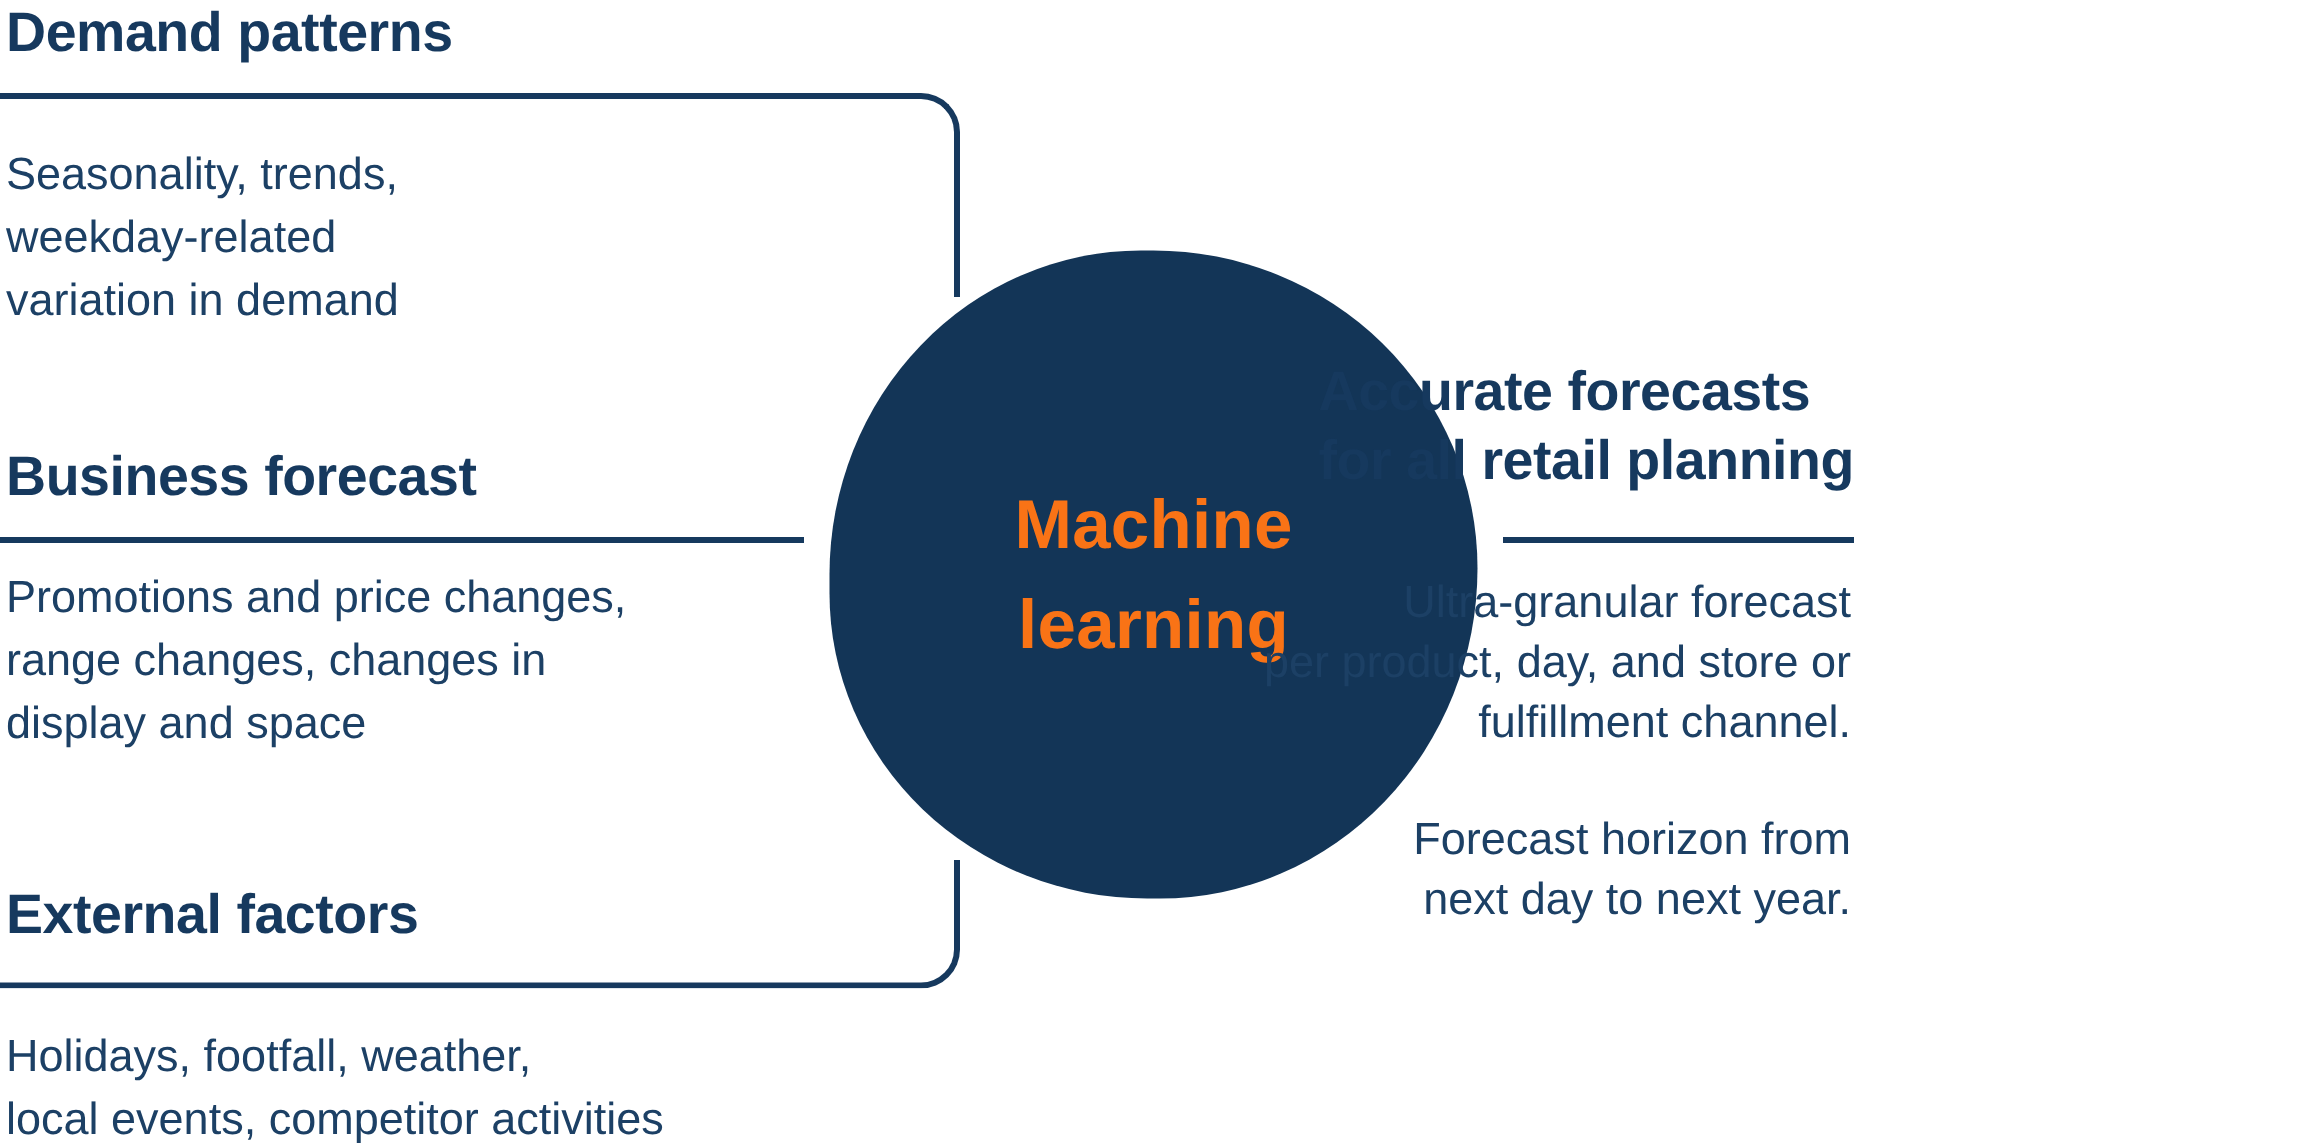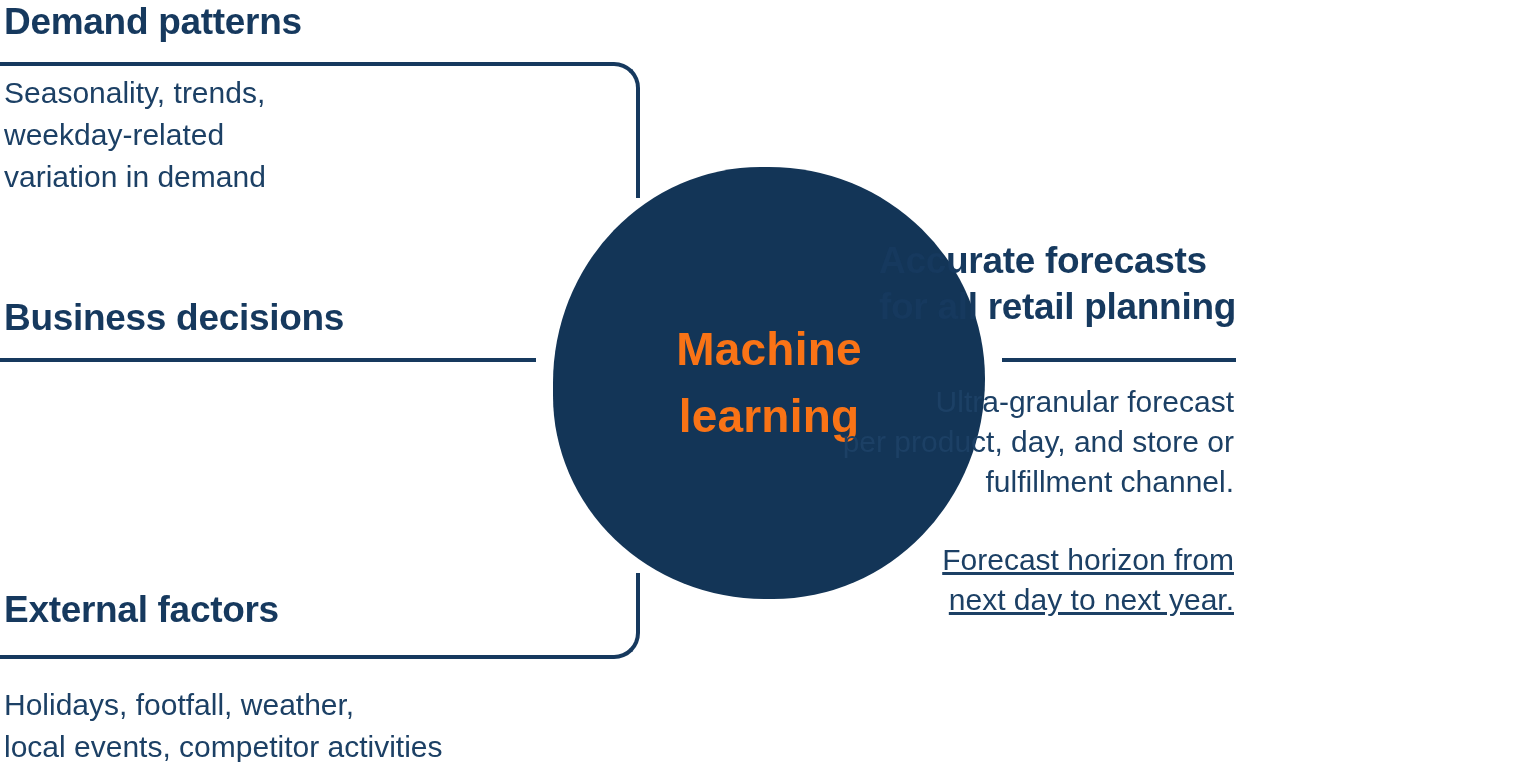--- a/index.html
+++ b/index.html
@@ -38,42 +38,45 @@
     background:#133557;
     border-radius:49% 51% 50% 50% / 51% 50% 52% 48%;
     display:flex;align-items:center;justify-content:center;
   }
   .circle-label{
     color:#f97316;font-size:46px;font-weight:700;
     line-height:67px;text-align:center;white-space:pre-line;
     letter-spacing:0.2px;
   }
   .s1-heading{left:4px;top:2px;}
-  .s1-body{left:4px;top:72px;}
+  .s1-body{left:4px;top:96px;}
   .s2-heading{left:4px;top:298px;}
   .s2-body{left:4px;top:378px;}
   .s3-heading{left:4px;top:590px;}
   .s3-body{left:4px;top:684px;}
   .r-heading{right:0px;top:238px;text-align:left;line-height:46px;}
   .r-para1{right:2px;top:382px;text-align:right;line-height:40px;}
-  .r-para2{right:2px;top:540px;text-align:right;line-height:40px;text-decoration:underline;}
+  .r-para2{right:2px;top:540px;text-align:right;line-height:40px;}
 </style>
 </head>
 <body>
 
 <div class="canvas">
 
   <div class="abs heading s1-heading">Demand patterns</div>
   <div class="abs bracket-top"></div>
   <div class="abs body-text s1-body">Seasonality, trends,
 weekday-related
 variation in demand</div>
 
-  <div class="abs heading s2-heading">Business decisions</div>
+  <div class="abs heading s2-heading">Business forecast</div>
   <div class="abs connector line-mid"></div>
+  <div class="abs body-text s2-body">Promotions and price changes,
+range changes, changes in
+display and space</div>
 
   <div class="abs heading s3-heading">External factors</div>
   <div class="abs bracket-bottom"></div>
   <div class="abs body-text s3-body">Holidays, footfall, weather,
 local events, competitor activities</div>
 
   <div class="abs circle">
     <div class="circle-label">Machine
 learning</div>
   </div>

